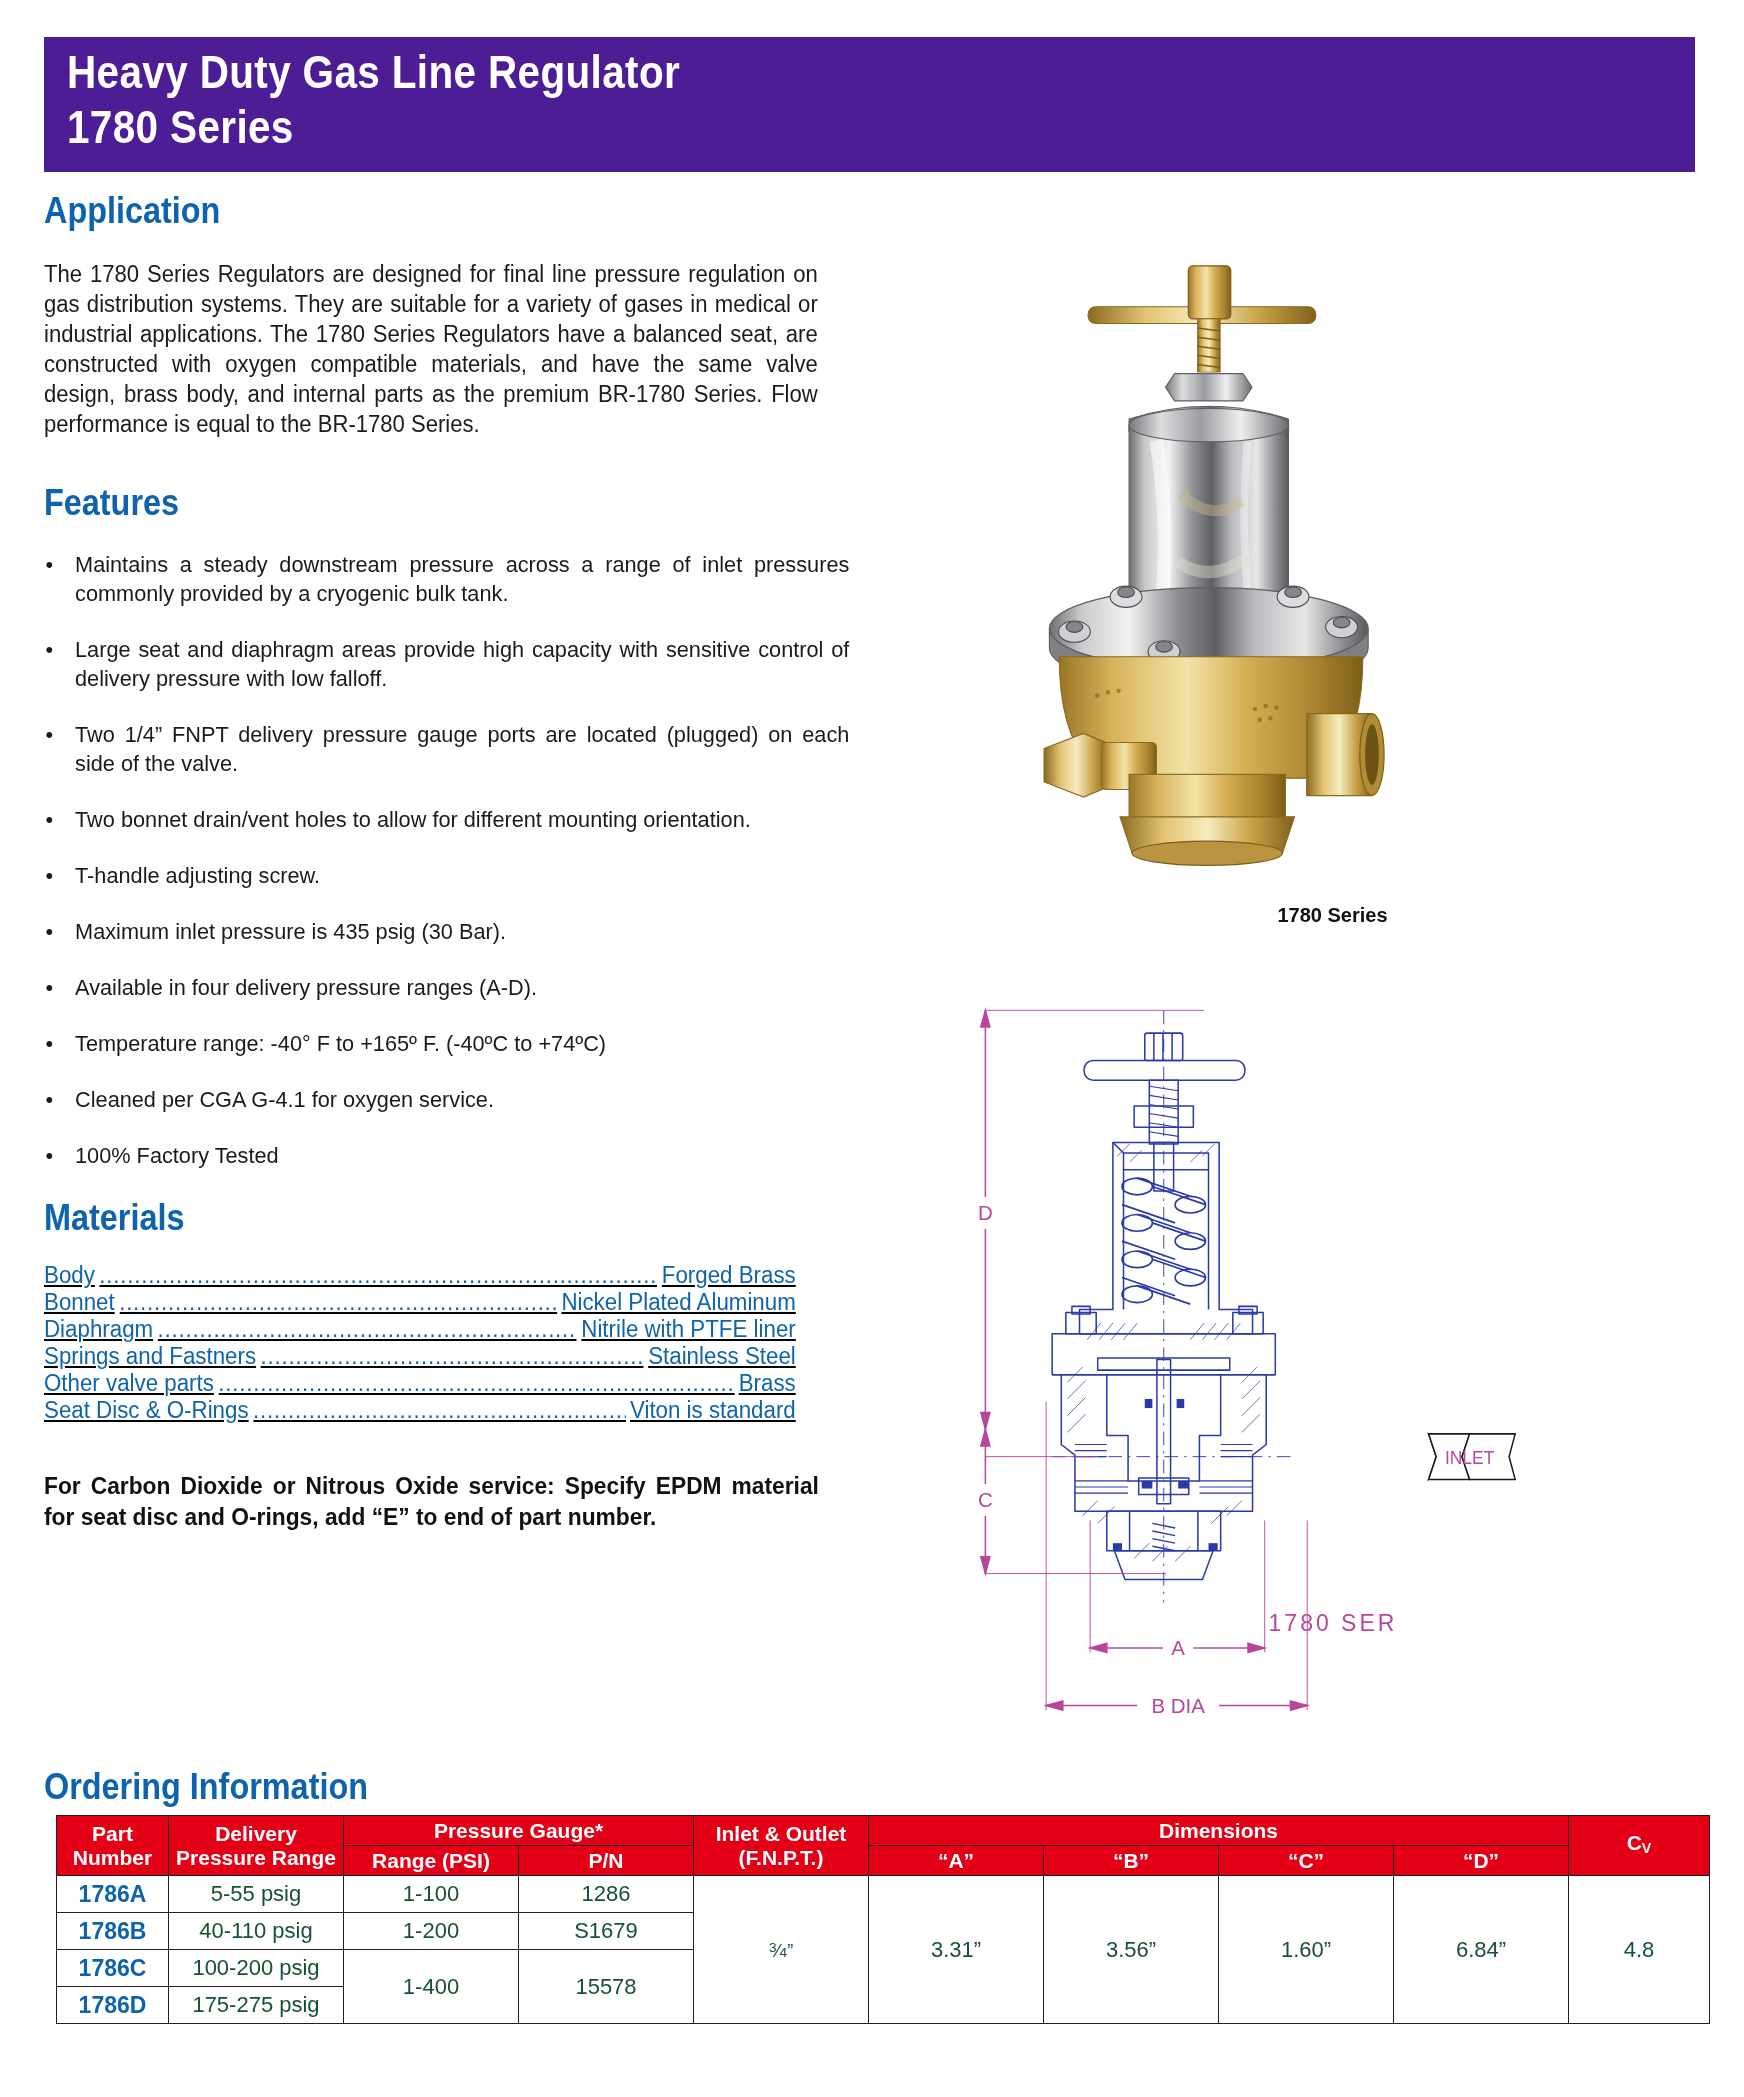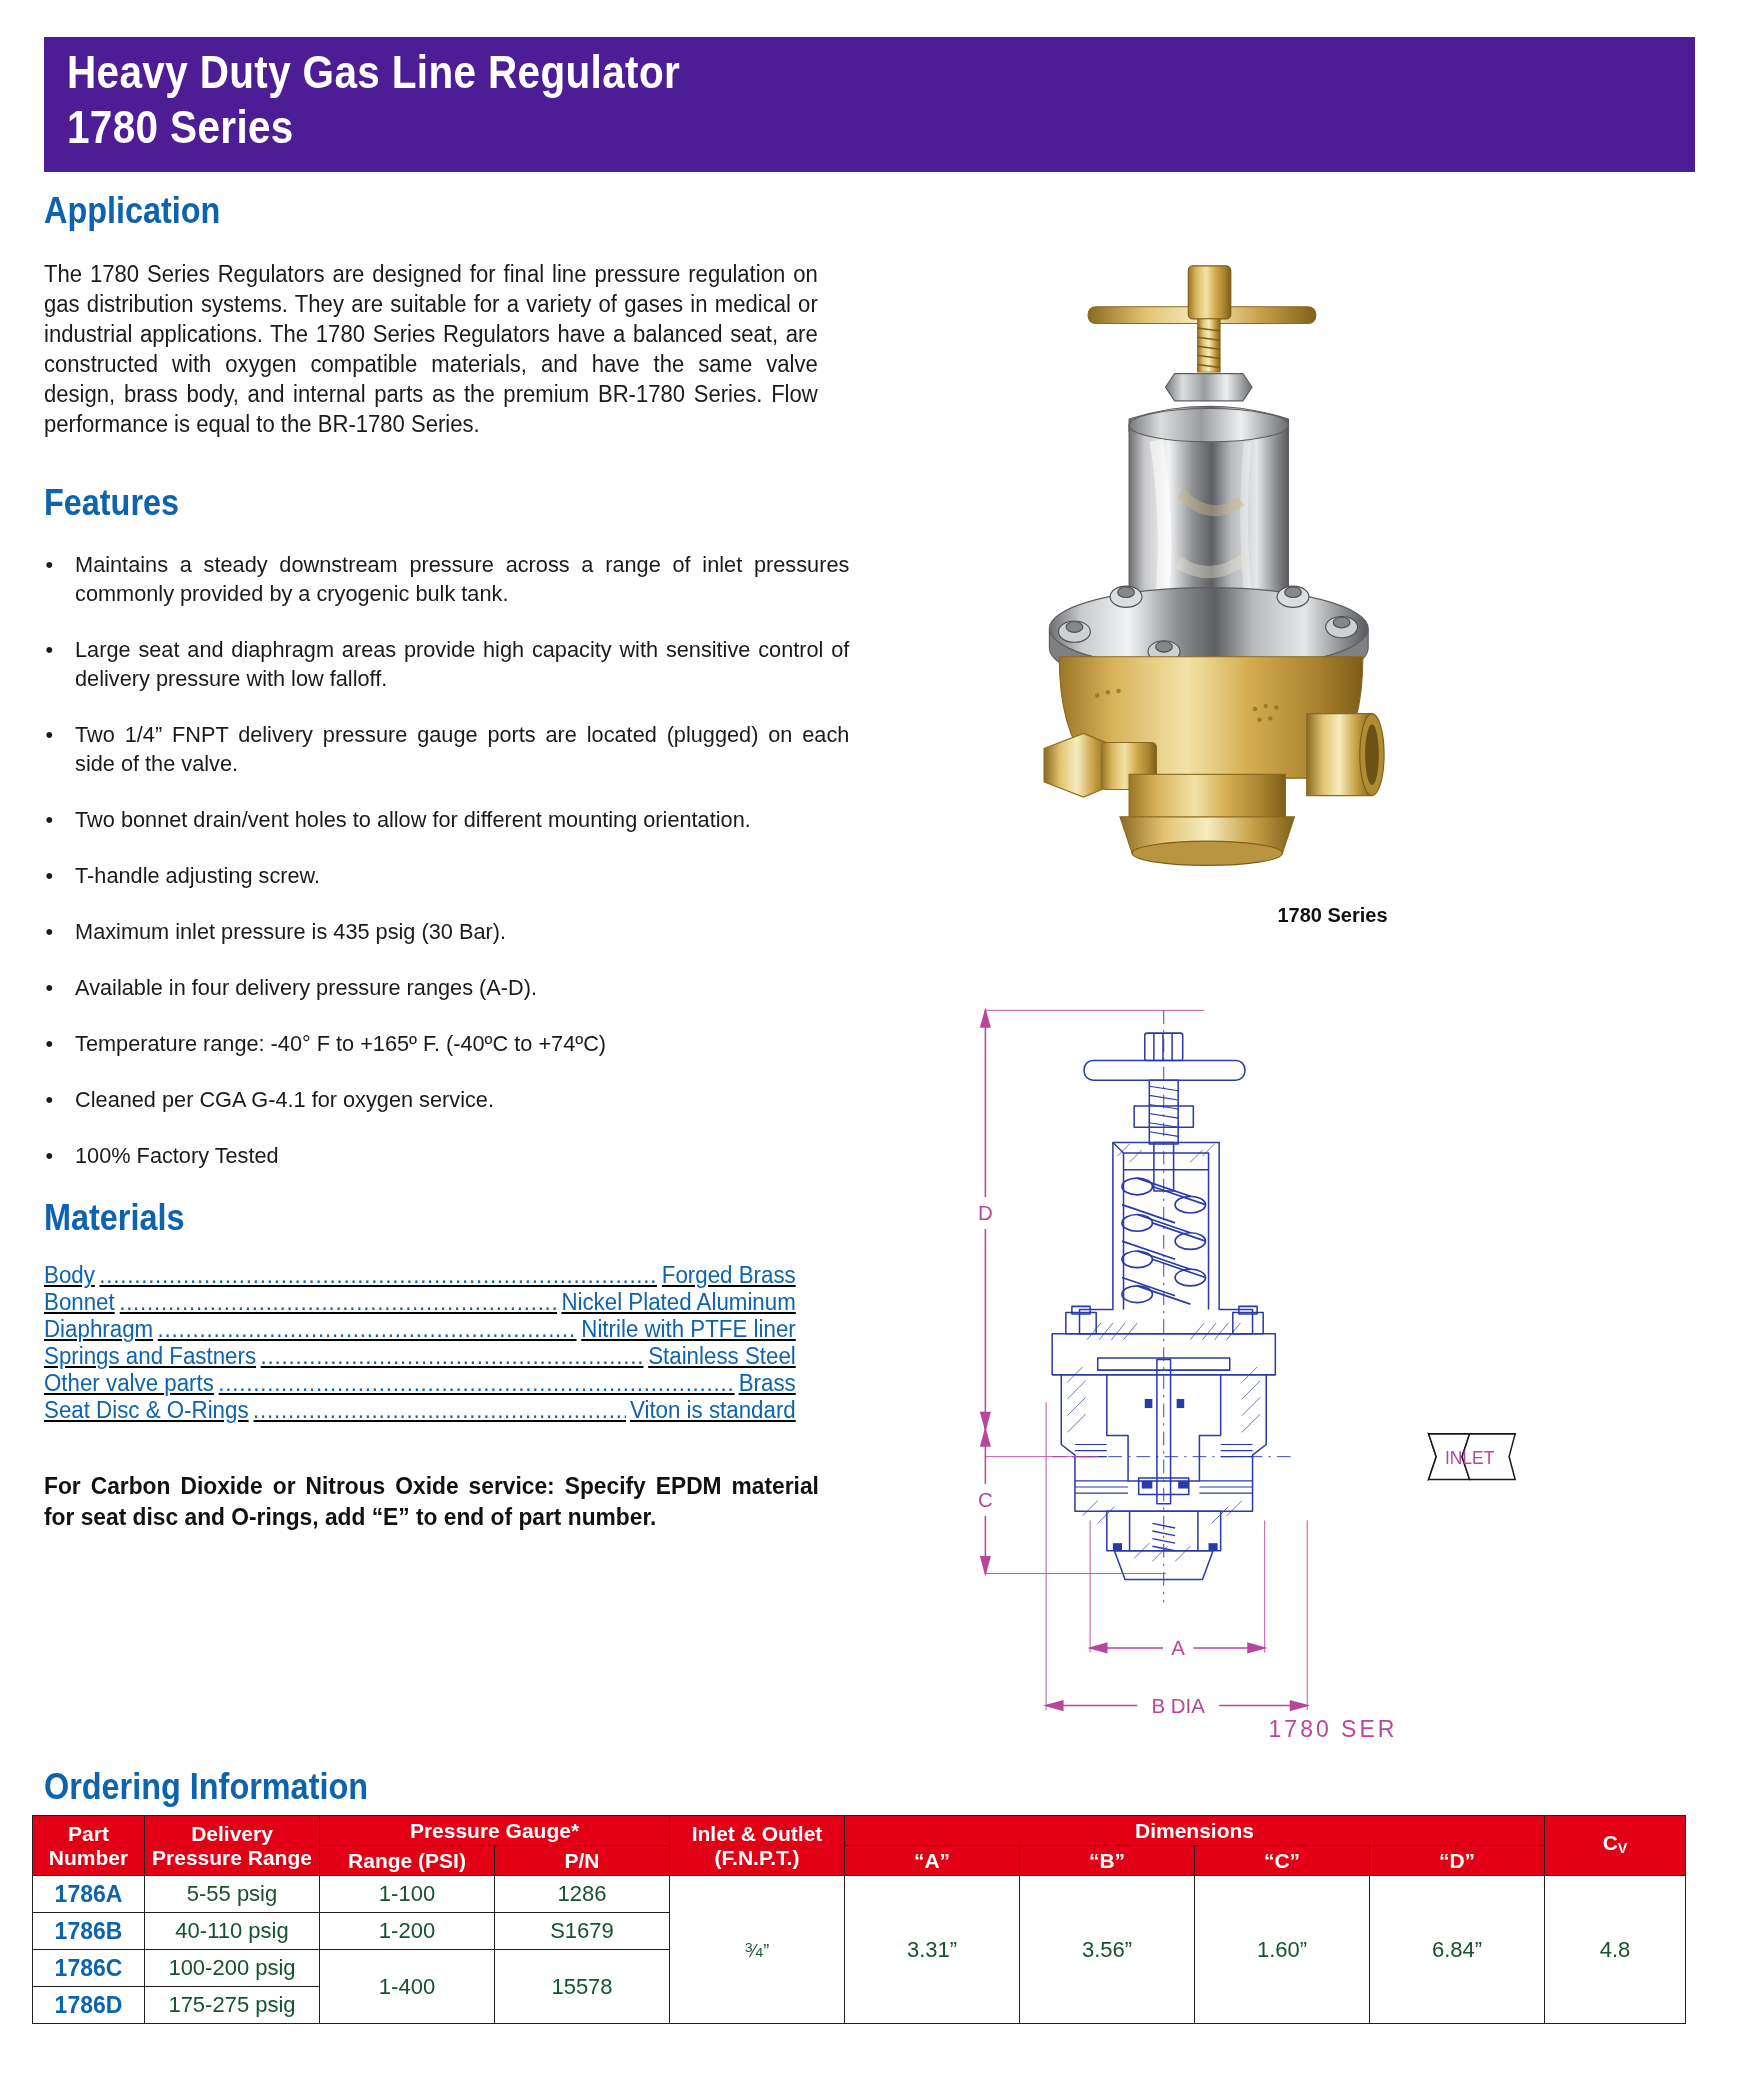--- a/index.html
+++ b/index.html
@@ -69,29 +69,29 @@
   }
 
   
   .photo-wrap{position:absolute;left:953px;top:243px;width:759px;height:668px;}
   .photo-caption{
     position:absolute;left:953px;top:904px;width:759px;text-align:center;
     font-size:20px;font-weight:bold;color:#111;
   }
   .drawing-wrap{position:absolute;left:938px;top:980px;width:790px;height:759px;}
   .drawing-caption{
-    position:absolute;left:938px;top:1716px;width:790px;text-align:center;
+    position:absolute;left:938px;top:1610px;width:790px;text-align:center;
     color:#b8479a;font-size:23px;letter-spacing:3px;
     font-family:"Liberation Sans",sans-serif;
   }
 
   
   .order-head{position:absolute;left:44px;top:1766px;}
   table.ord{
-    position:absolute;left:32px;top:1815px;width:1651px;
+    position:absolute;left:56px;top:1815px;width:1651px;
     border-collapse:collapse;table-layout:fixed;
   }
   table.ord th, table.ord td{
     border:1.5px solid #231f20;text-align:center;vertical-align:middle;
     padding:0;
   }
   table.ord th{
     background:#e30016;color:#ffffff;font-weight:bold;font-size:21px;
     line-height:24px;height:29px;
     font-family:"Liberation Sans Narrow","Liberation Sans",sans-serif;

